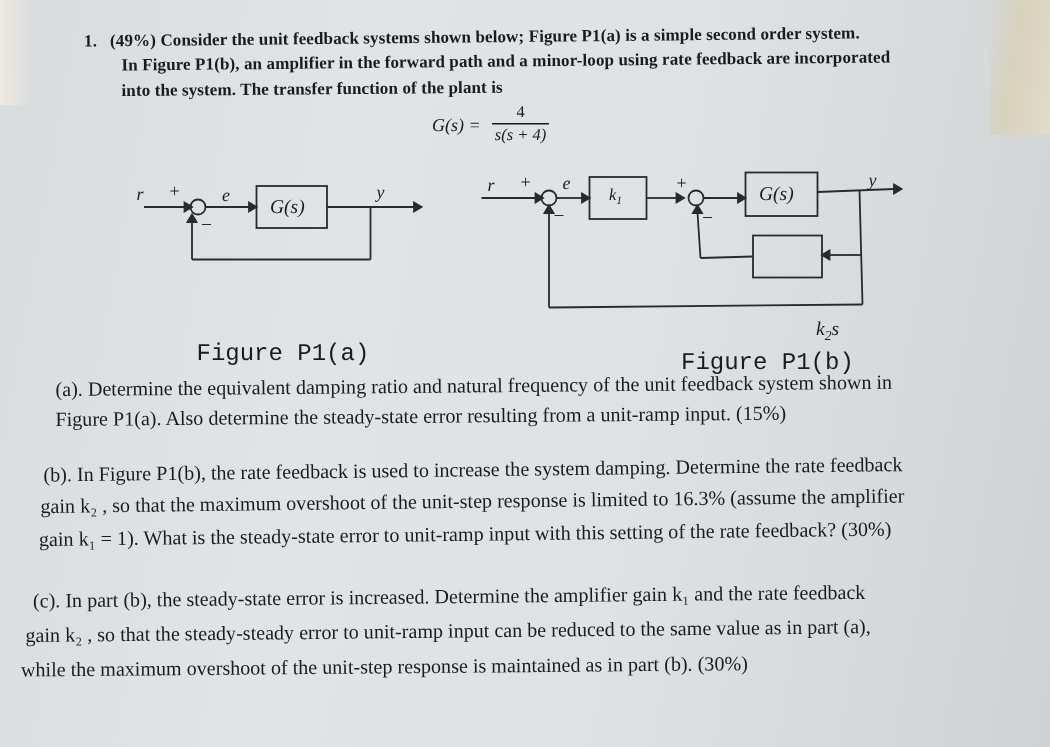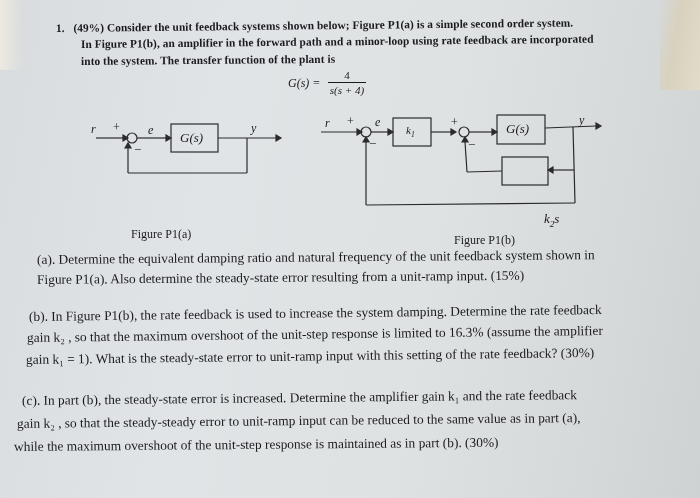--- a/index.html
+++ b/index.html
@@ -16,21 +16,21 @@
   .edge-left {
     position:absolute; left:0; top:0; width:22px; height:70px;
     background: linear-gradient(90deg, #ece9e0 0%, rgba(230,230,228,0) 100%);
   }
   .line { position:absolute; white-space:nowrap; font-size:12.6px; letter-spacing:0.05px; }
   .q1 { font-size:11.4px; }
   .b { font-weight:bold; }
   .it { font-style:italic; }
   .eq { position:absolute; font-size:12px; }
   .frac { position:absolute; text-align:center; font-size:11px; }
-  .fig-caption { position:absolute; font-size:12px; }
+  .fig-caption { position:absolute; font-size:16px;font-family:Liberation Mono, monospace; }
   .para { position:absolute; font-size:13.4px; white-space:nowrap; }
   sub { font-size:0.7em; }
 </style>
 </head>
 <body>
 
 <div class="edge-left"></div>
 <div class="edge-right"></div>
 
 <div class="line q1 b" style="left:56px; top:22px; transform:rotate(-0.6deg); transform-origin:left;">

